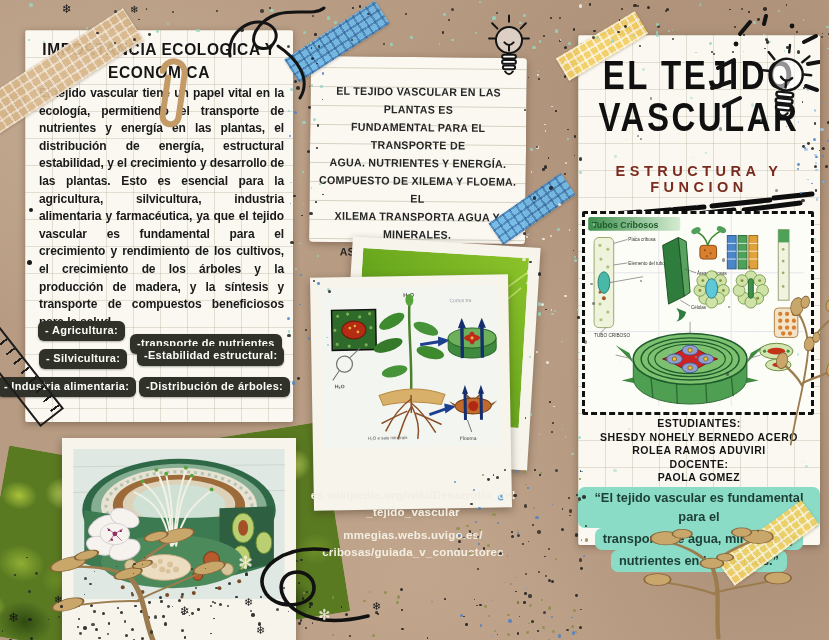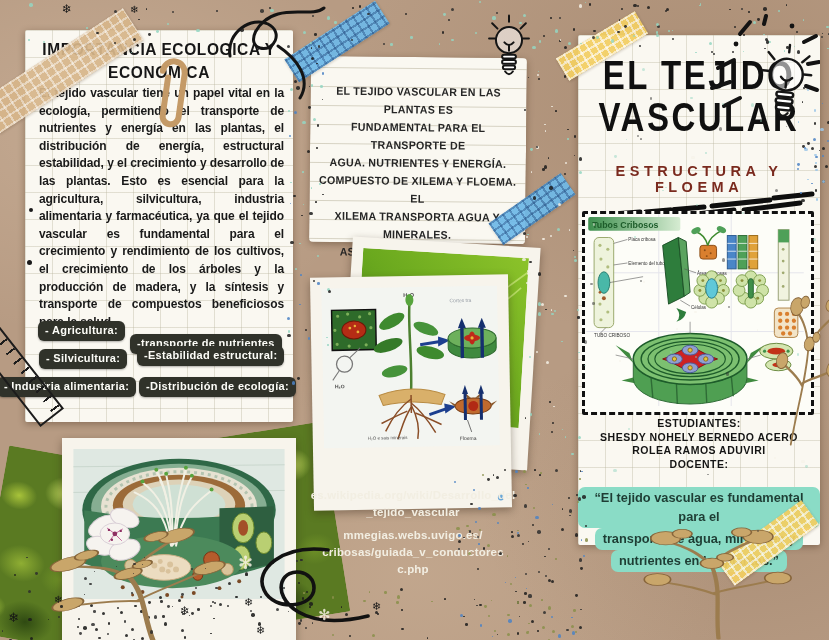--- a/index.html
+++ b/index.html
@@ -140,21 +140,21 @@
     <div class="abs lp-body">El tejido vascular tiene un papel vital en la ecología, permitiendo el transporte de nutrientes y energía en las plantas, el distribución de energía, estructural estabilidad, y el crecimiento y desarrollo de las plantas. Esto es esencial para la agricultura, silvicultura, industria alimentaria y farmacéutica, ya que el tejido vascular es fundamental para el crecimiento y rendimiento de los cultivos, el crecimiento de los árboles y la producción de madera, y la síntesis y transporte de compuestos beneficiosos para la salud.</div>
     <div class="bullet-dot" style="left:4px;top:178px;width:4px;height:4px;"></div>
     <div class="bullet-dot" style="left:2px;top:230px;width:5px;height:5px;"></div>
     <div>
 
     <div class="tag">- Agricultura:</div>
         <div class="tag">-transporte de nutrientes</div>
         <div class="tag">- Silvicultura:</div>
         <div class="tag">-Estabilidad estructural:</div>
         <div class="tag">- Industria alimentaria:</div>
-        <div class="tag">-Distribución de ecología:</div>
+        <div class="tag">-Distribución de árboles:</div>
       </div>
   </div>
 
   <div class="foliage" style="left:-8px;top:452px;width:92px;height:190px;transform:rotate(10deg);"></div>
   <div class="foliage" style="left:214px;top:430px;width:122px;height:192px;transform:rotate(-9deg);"></div>
 
   <div class="polaroid" style="left:62px;top:438px;width:212px;height:210px;">
     <svg class="img" width="212" height="150" viewBox="0 0 214 152">
       <rect width="214" height="152" fill="#dfe8e2"></rect>
       <g stroke="#c9d6cd" stroke-width="1">
@@ -407,27 +407,26 @@
 
   <div class="abs" style="left:308px;top:487px;width:210px;">
 
   <span class="link-line">es.wikipedia.org/wiki/Desarrollo_del</span>
       <span class="link-line">_tejido_vascular</span>
     </div>
   <div class="abs" style="left:308px;top:527px;width:210px;">
 
   <span class="link-line">mmegias.webs.uvigo.es/</span>
       <span class="link-line">cribosas/guiada_v_conductores</span>
-      <span class="link-line">c.php</span>
     </div>
 
   <div class="paper grid-paper" style="left:578px;top:35px;width:242px;height:510px;">
     <div class="abs rp-title" style="top:16px;">EL TEJIDO</div>
     <div class="abs rp-title" style="top:58px;">VASCULAR</div>
-    <div class="abs rp-subtitle">ESTRUCTURA Y FLOEMA</div>
+    <div class="abs rp-subtitle">ESTRUCTURA Y FUNCION</div>
     <svg class="abs" style="left:4px;top:154px;" width="234" height="32" viewBox="0 0 234 32">
       <g stroke="#0e0e0e" stroke-width="5" stroke-linecap="round">
         <line x1="4" y1="27" x2="58" y2="23"></line>
           <line x1="32" y1="30" x2="90" y2="25"></line>
         <line x1="64" y1="23" x2="122" y2="18"></line>
           <line x1="96" y1="27" x2="152" y2="21"></line>
         <line x1="130" y1="17" x2="188" y2="11"></line>
           <line x1="162" y1="21" x2="218" y2="14"></line>
         <line x1="192" y1="9" x2="230" y2="5"></line>
       </g>
@@ -612,20 +611,21 @@
             <line x1="164" y1="148" x2="178" y2="144"></line>
           </g>
       </svg>
     </div>
     <div class="abs" style="left:0;right:0;top:382px;">
 
     <span class="credit-line">ESTUDIANTES:</span>
         <span class="credit-line">SHESDY NOHELY BERNEDO ACERO</span>
         <span class="credit-line">ROLEA RAMOS ADUVIRI</span>
         <span class="credit-line">DOCENTE:</span>
+        <span class="credit-line">PAOLA GOMEZ</span>
       </div>
     <div class="abs" style="left:0;right:0;top:452px;">
 
     <span class="quote-line"><span>“El tejido vascular es fundamental para el</span></span>
         <span class="quote-line"><span>transporte de agua, minerales y</span></span>
         <span class="quote-line"><span>nutrientes en las plantas.”</span></span>
       </div>
   </div>
 
   <div class="tape tape-tan" style="left:-25px;top:52px;width:172px;height:38px;transform:rotate(-33deg);"></div>

